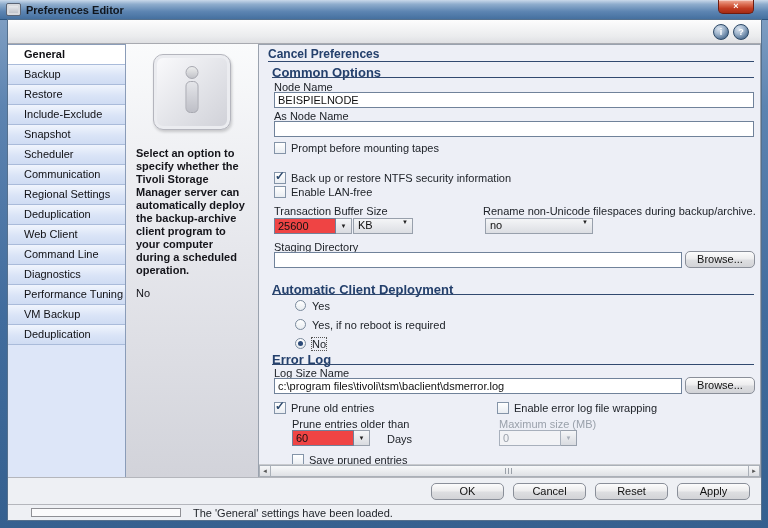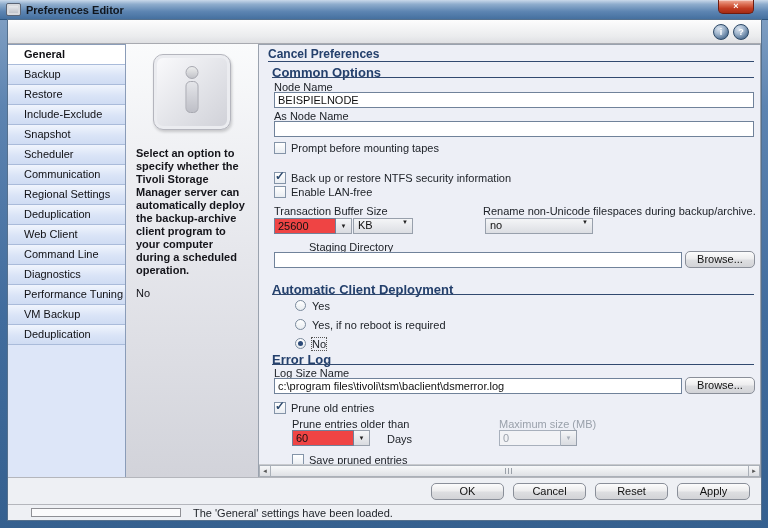--- a/index.html
+++ b/index.html
@@ -211,21 +211,21 @@
           <span>KB</span>
           <span class="da">▼</span>
         </div>
 
         <div class="lbl" style="left:224px; top:160px;">Rename non-Unicode filespaces during backup/archive.</div>
         <div class="ddown" style="left:226px; top:173px; width:108px;">
           <span>no</span>
           <span class="da">▼</span>
         </div>
 
-        <div class="lbl" style="left:15px; top:196px;margin-left:35px;">Staging Directory</div>
+        <div class="lbl" style="left:15px; top:196px;">Staging Directory</div>
         <input class="txt" style="left: 15px; top: 207px; width: 408px;" value="">
         <div class="btn abs" style="left:426px; top:206px;">Browse...</div>
 
         <div class="sect" style="left:13px; top:237px;">Automatic Client Deployment</div>
         <div class="rule" style="top:249px; left:13px;"></div>
 
         <div class="radrow" style="left:36px; top:254px;">
           <span class="radio"></span>
           <span class="radlbl">Yes</span>
         </div>
@@ -243,20 +243,24 @@
 
         <div class="lbl" style="left:15px; top:322px;">Log Size Name</div>
         <input class="txt" style="left: 15px; top: 333px; width: 408px;" value="c:\program files\tivoli\tsm\baclient\dsmerror.log">
         <div class="btn abs" style="left:426px; top:332px;">Browse...</div>
 
         <div class="cbrow" style="left:15px; top:356px;">
           <span class="cb">
               <span class="chk">✓</span>
             </span>
           <span class="cblbl">Prune old entries</span>
+        </div>
+        <div class="cbrow" style="left:238px; top:356px;">
+          <span class="cb"></span>
+          <span class="cblbl">Enable error log file wrapping</span>
         </div>
 
         <div class="lbl" style="left:33px; top:373px;">Prune entries older than</div>
         <div class="lbl dim" style="left:240px; top:373px;">Maximum size (MB)</div>
 
         <div class="combo" style="left:33px; top:385px;">
           <input value="60" style="">
           <span class="dropbtn">
               <span>▼</span>
             </span>

